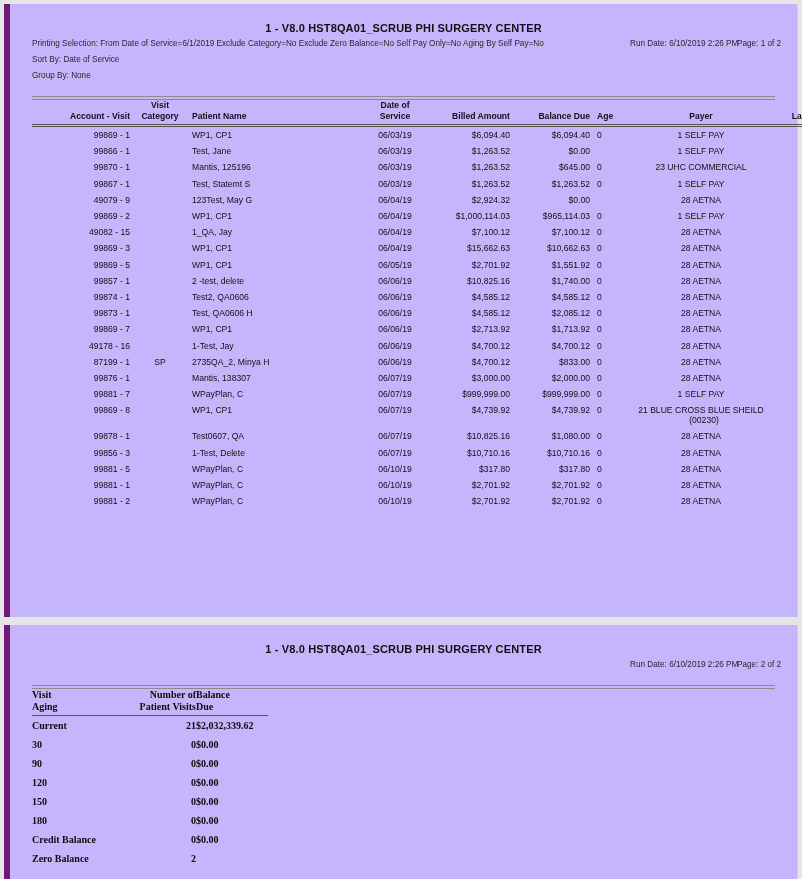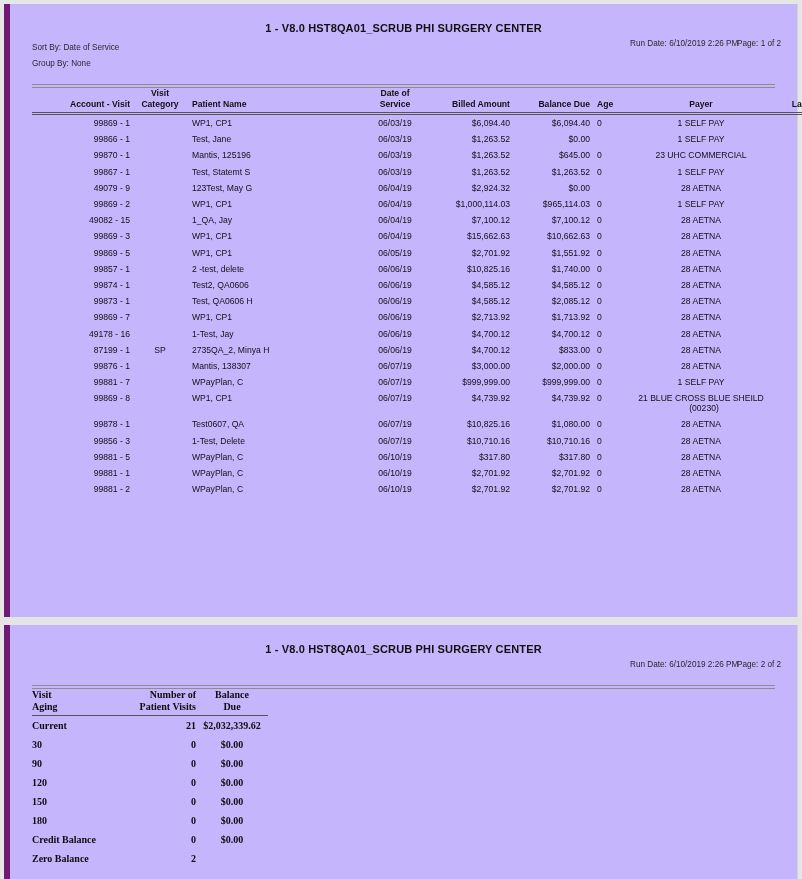--- a/index.html
+++ b/index.html
@@ -157,21 +157,21 @@
     line-height: 12px;
   }
   table.summary tbody td {
     font-weight: bold;
     padding: 4.0px 0;
     white-space: nowrap;
     line-height: 11px;
   }
   .s-label { width: 92px; text-align: left; }
   .s-count { width: 72px; text-align: right; }
-  .s-due   { width: 72px; text-align: center; }
+  .s-due   { width: 72px; text-align: left; }
   .sum-rule-top {
     border-top: 1px solid #8c8c8c;
     border-bottom: 1px solid #8c8c8c;
     height: 2px;
     margin-top: 14px;
   }
   .sum-hdr-rule {
     border-bottom: 1px solid #555;
     height: 1px;
   }
@@ -183,20 +183,21 @@
 </head>
 <body>
 
 <div class="viewer">
 
   <div class="page" id="page-1">
 
     <div class="report-title">1 - V8.0 HST8QA01_SCRUB PHI SURGERY CENTER</div>
 
     <div class="meta">
+      <div class="meta-line">Printing Selection: From Date of Service=6/1/2019 Exclude Category=No Exclude Zero Balance=No Self Pay Only=No Aging By Self Pay=No</div>
       <div class="meta-line spaced">Sort By: Date of Service</div>
       <div class="meta-line spaced">Group By: None</div>
       <div class="meta-right">
         <div class="run-date">Run Date: 6/10/2019 2:26 PM</div>
         <div class="page-num">Page: 1 of 2</div>
       </div>
     </div>
 
     <div class="rule-double"></div>
 

